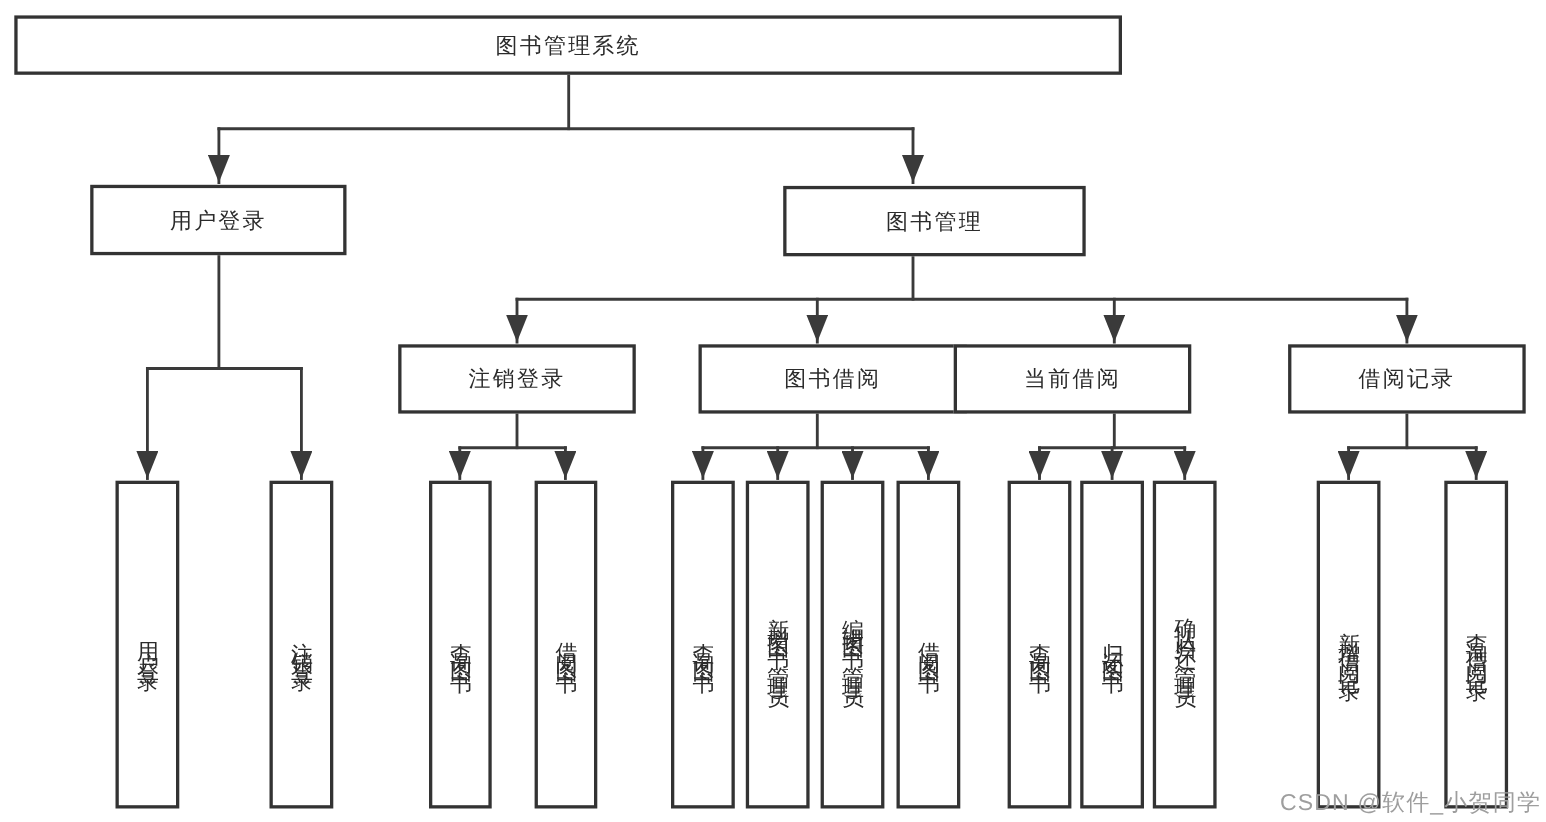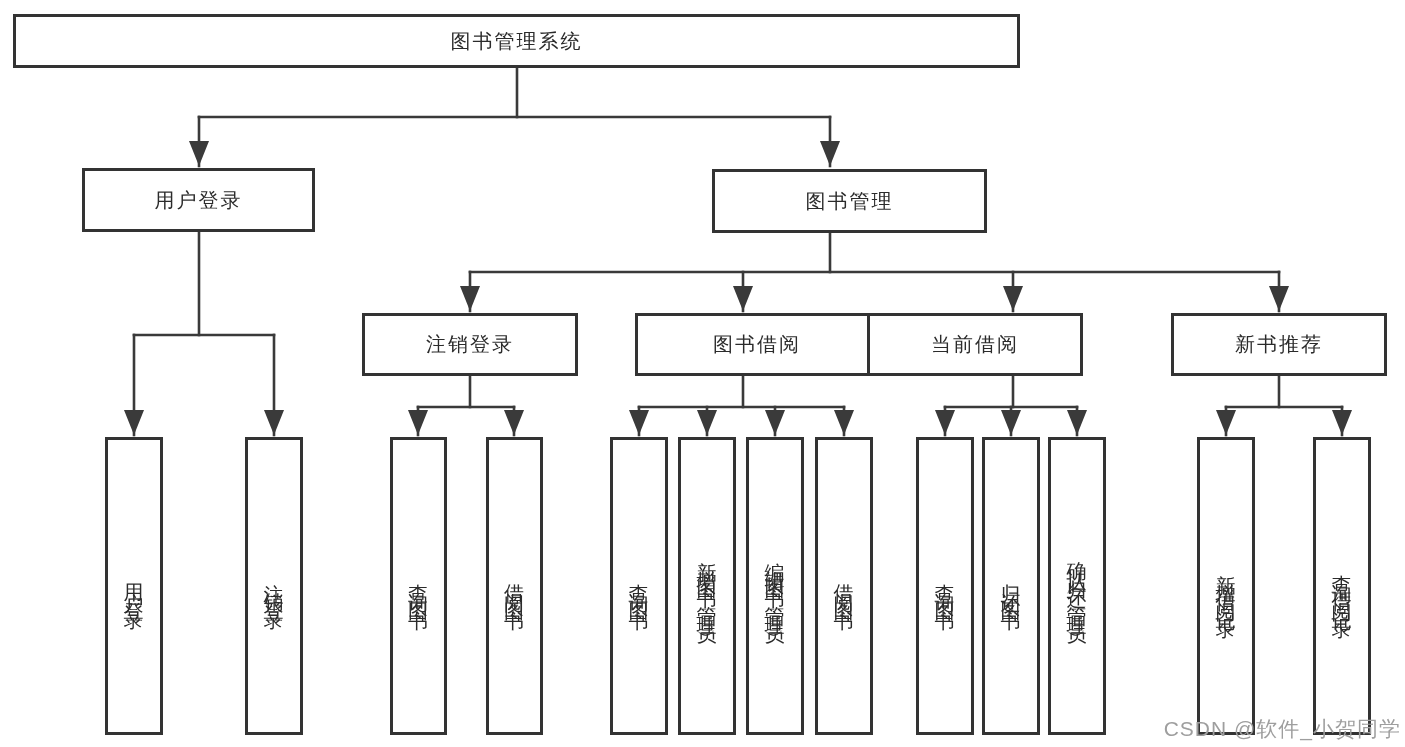--- a/index.html
+++ b/index.html
@@ -131,21 +131,21 @@
   </svg>
 
   <div class="box hnode n-root">图书管理系统</div>
 
   <div class="box hnode n-l2a">用户登录</div>
   <div class="box hnode n-l2b">图书管理</div>
 
   <div class="box hnode n-l3a">注销登录</div>
   <div class="box hnode n-l3b">图书借阅</div>
   <div class="box hnode n-l3c">当前借阅</div>
-  <div class="box hnode n-l3d">新书推荐</div>
+  <div class="box hnode n-l3d">借阅记录</div>
 
   <div class="box vnode leaf n-ul1">用户登录</div>
   <div class="box vnode leaf n-ul2">注销登录</div>
 
   <div class="box vnode leaf n-nb1">查询图书</div>
   <div class="box vnode leaf n-nb2">借阅图书</div>
 
   <div class="box vnode leaf n-bb1">查询图书</div>
   <div class="box vnode leaf n-bb2">新增图书（管理员）</div>
   <div class="box vnode leaf n-bb3">编辑图书（管理员）</div>

